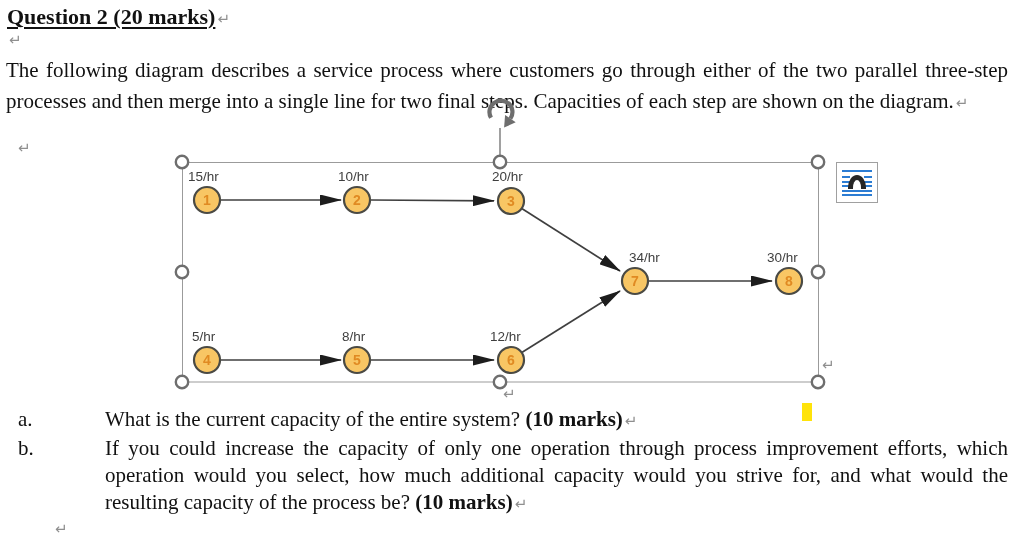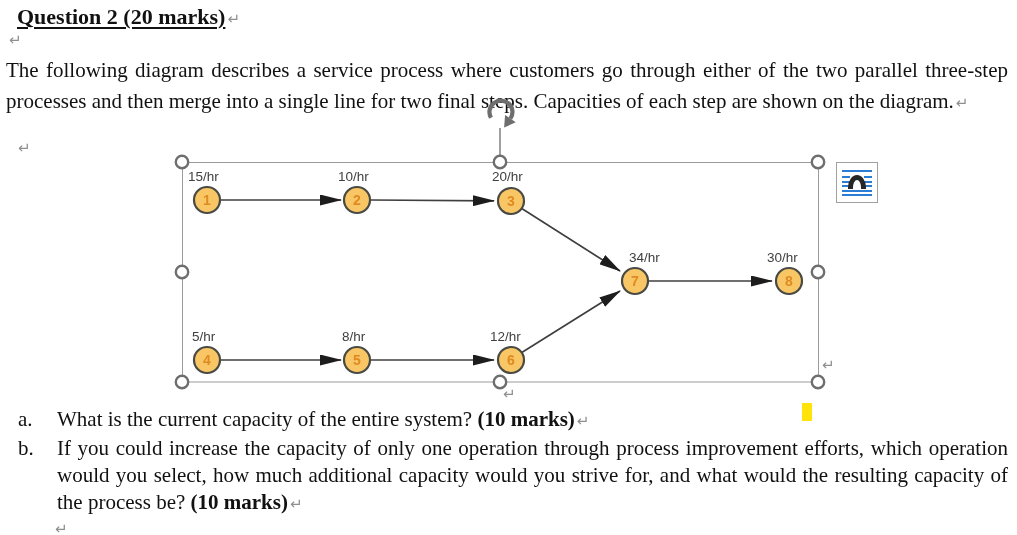--- a/index.html
+++ b/index.html
@@ -2,33 +2,33 @@
 <html><head>
 <meta charset="utf-8">
 <style>
   html,body{margin:0;padding:0;}
   body{
     width:1017px;height:535px;position:relative;overflow:hidden;
     background:#ffffff;font-family:"Liberation Serif",serif;color:#111;
   }
   .abs{position:absolute;}
   
-  #title-block{left:17px;top:4px;font-size:22px;font-weight:bold;white-space:nowrap;}
+  #title-block{left:7px;top:4px;font-size:22px;font-weight:bold;white-space:nowrap;}
   #title-block .title-text{text-decoration:underline;text-decoration-thickness:2px;text-underline-offset:3px;}
   .pilcrow{
     color:#8f8f8f;font-family:"DejaVu Sans",sans-serif;font-weight:normal;
     font-size:15px;text-decoration:none;display:inline-block;padding-left:2px;
   }
   #pilcrow-empty-line{left:7px;top:31px;}
   #intro-paragraph{left:6px;top:55px;width:1002px;font-size:21px;line-height:31px;text-align:justify;}
   #pilcrow-below-paragraph{left:16px;top:139px;}
   #qa-list{left:7px;top:406px;width:1001px;font-size:21px;line-height:27px;}
   .q-row{display:flex;}
   .q-marker{width:50px;flex:0 0 50px;padding-left:11px;box-sizing:border-box;}
-  .q-text{flex:1;text-align:justify;}
+  .q-text{flex:1;text-align:justify;margin-left:48px;}
   .q-marks{font-weight:bold;}
   #pilcrow-bottom{left:53px;top:520px;}
   #pilcrow-anchor-mid{left:501px;top:385px;}
   #pilcrow-anchor-right{left:820px;top:356px;}
   
   #diagram-svg{left:0;top:0;width:1017px;height:535px;}
   .edge{stroke:#3f3f3f;stroke-width:1.7;fill:none;}
   .node-circle{fill:#F8C664;stroke:#4a4a44;stroke-width:2.2;}
   .node-num{font-family:"Liberation Sans",sans-serif;font-size:14px;font-weight:600;fill:#E08A22;text-anchor:middle;}
   .cap-label{font-family:"Liberation Sans",sans-serif;font-size:13.5px;fill:#3f3f3f;}

